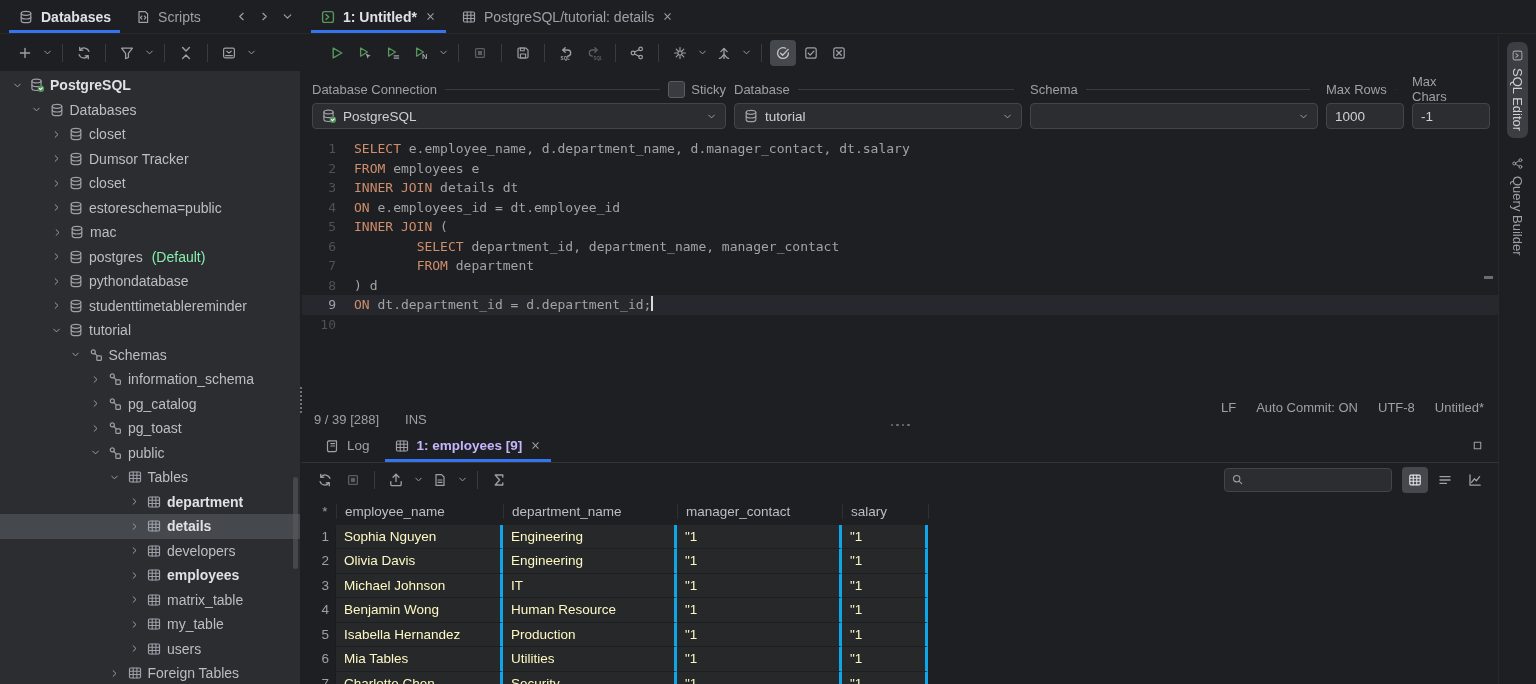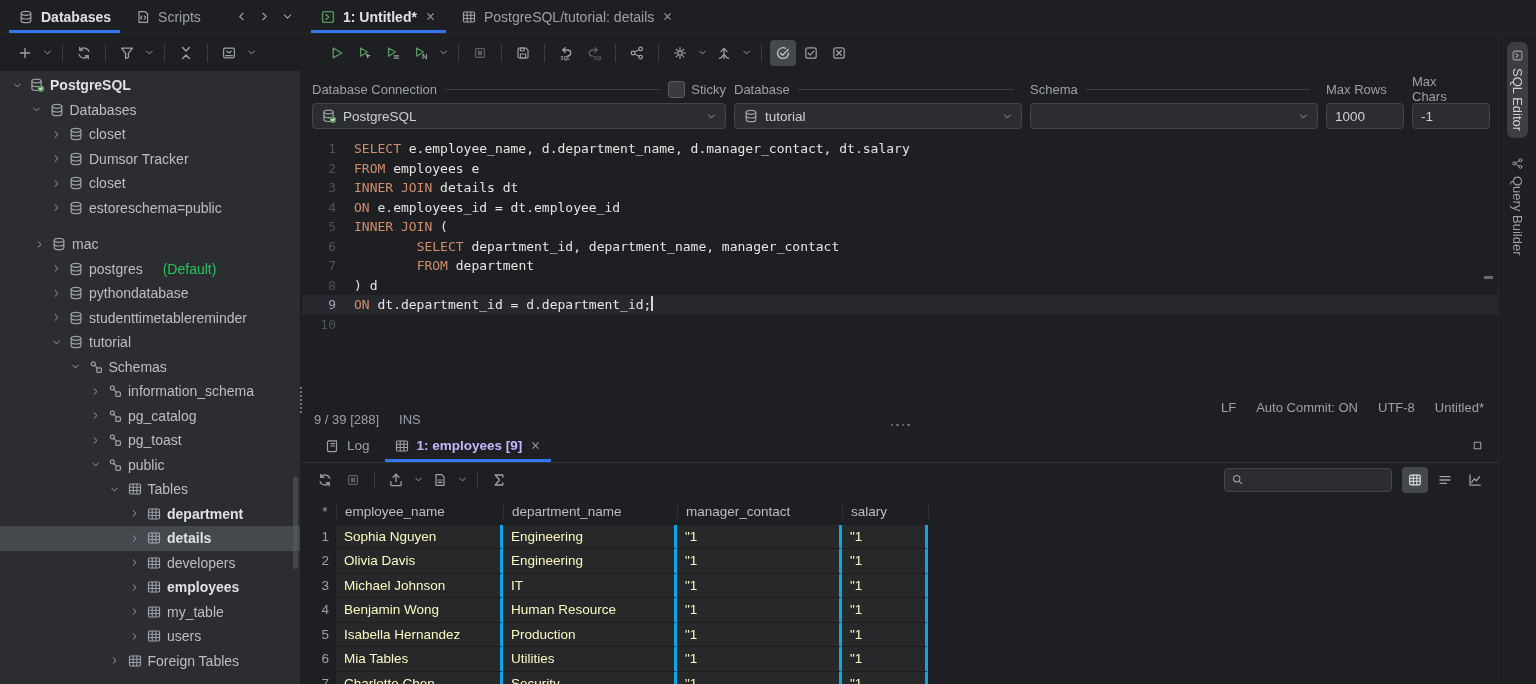--- a/index.html
+++ b/index.html
@@ -31,21 +31,21 @@
   .divider{width:1px;height:18px;background:#393b40;margin:0 6px;flex:none;}
   .chv{width:14px;display:flex;justify-content:center;}
 
   
   .main{display:flex;height:614px;margin-right:38px;}
   .sidebar{position:relative;width:300px;flex:none;background:#2b2d30;overflow:hidden;padding-top:2px;}
   .trow{height:24.5px;display:flex;align-items:center;gap:5px;white-space:nowrap;}
   .trow.selected{background:#45484d;}
   .trow .lbl{color:#bcbec4;}
   .trow .lbl.b{color:#dfe1e5;font-weight:bold;}
-  .trow .suffix{color:#22c55e;margin-left:15px;}
+  .trow .suffix{color:#86efac;margin-left:4px;}
   .sb-scroll{position:absolute;right:2px;top:406px;width:5px;height:92px;border-radius:3px;background:#5a5d63;opacity:.55;}
   .vsplit{width:2px;background:#1e1f22;flex:none;position:relative;}
   .vgrip{position:absolute;top:316px;left:0;height:26px;border-left:2px dotted #6f737a;}
 
   .content{flex:1;min-width:0;display:flex;flex-direction:column;background:#1e1f22;}
 
   
   .connbar{padding:7px 8px 0 10px;flex:none;}
   .lblrow{display:flex;align-items:center;height:22px;color:#9da0a8;font-size:13px;}
   .lblrow .grp{display:flex;align-items:center;flex:none;}
@@ -61,27 +61,27 @@
 
   
   .editor{flex:1;position:relative;font-family:"DejaVu Sans Mono","Liberation Mono",monospace;
           font-size:13px;padding-top:3px;overflow:hidden;}
   .cline{display:flex;height:19.5px;line-height:19.5px;white-space:pre;}
   .cline.active{background:#26282e;}
   .gut{width:34px;flex:none;text-align:right;padding-right:10px;color:#4e5157;user-select:none;}
   .cline.active .gut{color:#a1a3ab;}
   .ctext{padding-left:8px;}
   .tok.kw{color:#cf8e6d;}
-  .tok.pl{color:#e5e5e5;margin-top:44px;}
+  .tok.pl{color:#a3a3a3;margin-top:44px;}
   .caret{display:inline-block;width:1.5px;height:15px;background:#d6d8dd;vertical-align:-2px;}
   .ed-scroll{position:absolute;right:5px;top:140px;width:9px;height:3px;background:#9da0a8;opacity:.6;}
 
   
   .statusbar{height:26px;flex:none;display:flex;align-items:center;font-size:13px;color:#9da0a8;padding:0 14px 0 12px;}
-  .statusbar .lgrp{display:flex;gap:20px;margin-top:24px;}
+  .statusbar .lgrp{display:flex;gap:26px;margin-top:24px;}
   .statusbar .rgrp{margin-left:auto;display:flex;gap:20px;}
 
   
   .hsplit{height:9px;flex:none;display:flex;align-items:center;justify-content:center;gap:3px;}
   .hsplit .dot{width:2.5px;height:2.5px;border-radius:50%;background:#6f737a;}
 
   
   .results{flex:1;display:flex;flex-direction:column;min-height:0;}
   .rtabs{height:32px;flex:none;display:flex;align-items:stretch;padding-left:10px;border-bottom:1px solid #333539;}
   .rtab{position:relative;display:flex;align-items:center;gap:7px;padding:0 12px;}
@@ -507,21 +507,21 @@
             </span>
             <span class="icon">
               <svg viewBox="0 0 16 16" fill="none" stroke-linecap="round" stroke-linejoin="round">
                 <ellipse cx="8" cy="4.3" rx="4.8" ry="2" stroke="#9da0a8" stroke-width="1.2"></ellipse>
                 <path d="M3.2 4.3v7.4c0 1.1 2.15 2 4.8 2s4.8-.9 4.8-2V4.3" stroke="#9da0a8" stroke-width="1.2"></path>
                 <path d="M3.2 8c0 1.1 2.15 2 4.8 2s4.8-.9 4.8-2" stroke="#9da0a8" stroke-width="1.2"></path>
               </svg>
             </span>
             <span class="lbl">estoreschema=public</span>
           </div>
-          <div class="trow" style="padding-left: 32px; margin-top: 12px;">
+          <div class="trow" style="padding-left: 50px;">
             <span class="icon sm" style="width: 14px;">
               <svg viewBox="0 0 16 16" fill="none" stroke-linecap="round" stroke-linejoin="round">
                 <polyline points="6,4 10.2,8 6,12" stroke="#9da0a8" stroke-width="1.4"></polyline>
               </svg>
             </span>
             <span class="icon">
               <svg viewBox="0 0 16 16" fill="none" stroke-linecap="round" stroke-linejoin="round">
                 <ellipse cx="8" cy="4.3" rx="4.8" ry="2" stroke="#9da0a8" stroke-width="1.2"></ellipse>
                 <path d="M3.2 4.3v7.4c0 1.1 2.15 2 4.8 2s4.8-.9 4.8-2V4.3" stroke="#9da0a8" stroke-width="1.2"></path>
                 <path d="M3.2 8c0 1.1 2.15 2 4.8 2s4.8-.9 4.8-2" stroke="#9da0a8" stroke-width="1.2"></path>
@@ -742,20 +742,37 @@
             <span class="icon">
               <svg viewBox="0 0 16 16" fill="none" stroke-linecap="round" stroke-linejoin="round">
                 <rect x="2.5" y="3" width="11" height="10" rx="1.2" stroke="#9da0a8" stroke-width="1.2"></rect>
                 <line x1="2.5" y1="6.2" x2="13.5" y2="6.2" stroke="#9da0a8" stroke-width="1.1"></line>
                 <line x1="2.5" y1="9.5" x2="13.5" y2="9.5" stroke="#9da0a8" stroke-width="1.1"></line>
                 <line x1="6.2" y1="3" x2="6.2" y2="13" stroke="#9da0a8" stroke-width="1.1"></line>
                 <line x1="9.9" y1="3" x2="9.9" y2="13" stroke="#9da0a8" stroke-width="1.1"></line>
               </svg>
             </span>
             <span class="lbl b">employees</span>
+          </div>
+          <div class="trow" style="padding-left: 127px;">
+            <span class="icon sm" style="width: 14px;">
+              <svg viewBox="0 0 16 16" fill="none" stroke-linecap="round" stroke-linejoin="round">
+                <polyline points="6,4 10.2,8 6,12" stroke="#9da0a8" stroke-width="1.4"></polyline>
+              </svg>
+            </span>
+            <span class="icon">
+              <svg viewBox="0 0 16 16" fill="none" stroke-linecap="round" stroke-linejoin="round">
+                <rect x="2.5" y="3" width="11" height="10" rx="1.2" stroke="#9da0a8" stroke-width="1.2"></rect>
+                <line x1="2.5" y1="6.2" x2="13.5" y2="6.2" stroke="#9da0a8" stroke-width="1.1"></line>
+                <line x1="2.5" y1="9.5" x2="13.5" y2="9.5" stroke="#9da0a8" stroke-width="1.1"></line>
+                <line x1="6.2" y1="3" x2="6.2" y2="13" stroke="#9da0a8" stroke-width="1.1"></line>
+                <line x1="9.9" y1="3" x2="9.9" y2="13" stroke="#9da0a8" stroke-width="1.1"></line>
+              </svg>
+            </span>
+            <span class="lbl">matrix_table</span>
           </div>
           <div class="trow" style="padding-left: 127px;">
             <span class="icon sm" style="width: 14px;">
               <svg viewBox="0 0 16 16" fill="none" stroke-linecap="round" stroke-linejoin="round">
                 <polyline points="6,4 10.2,8 6,12" stroke="#9da0a8" stroke-width="1.4"></polyline>
               </svg>
             </span>
             <span class="icon">
               <svg viewBox="0 0 16 16" fill="none" stroke-linecap="round" stroke-linejoin="round">
                 <rect x="2.5" y="3" width="11" height="10" rx="1.2" stroke="#9da0a8" stroke-width="1.2"></rect>

